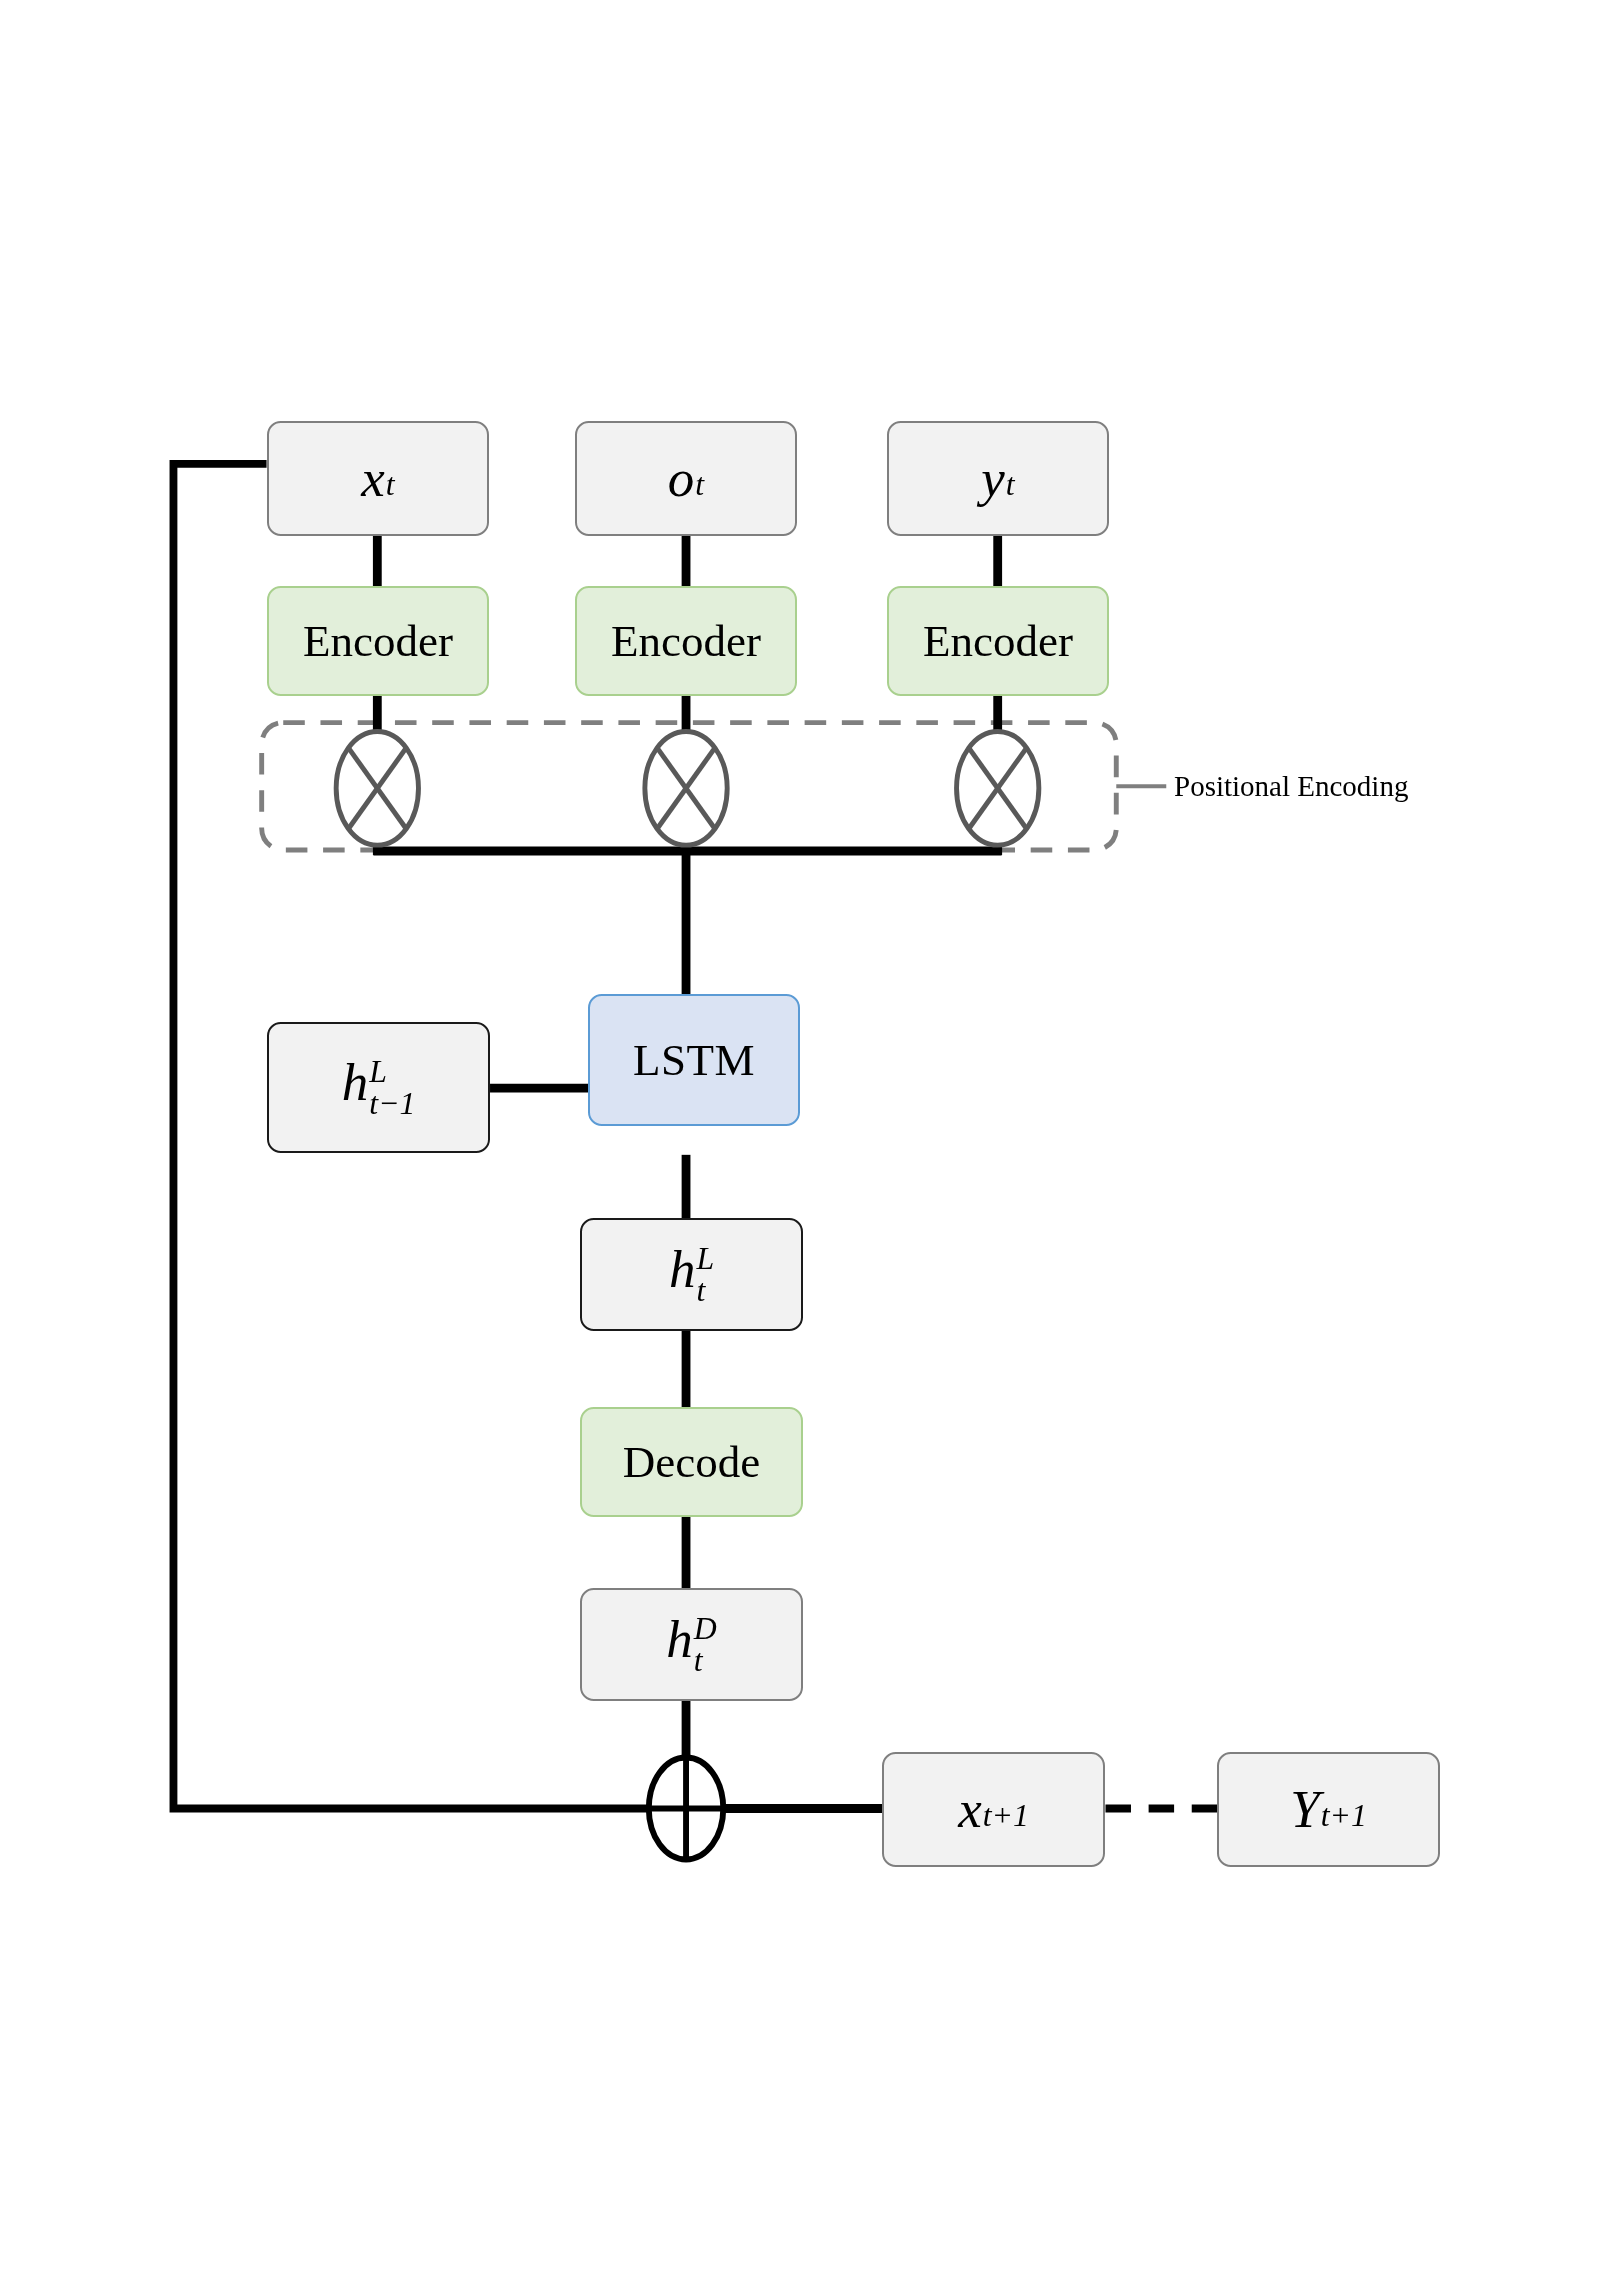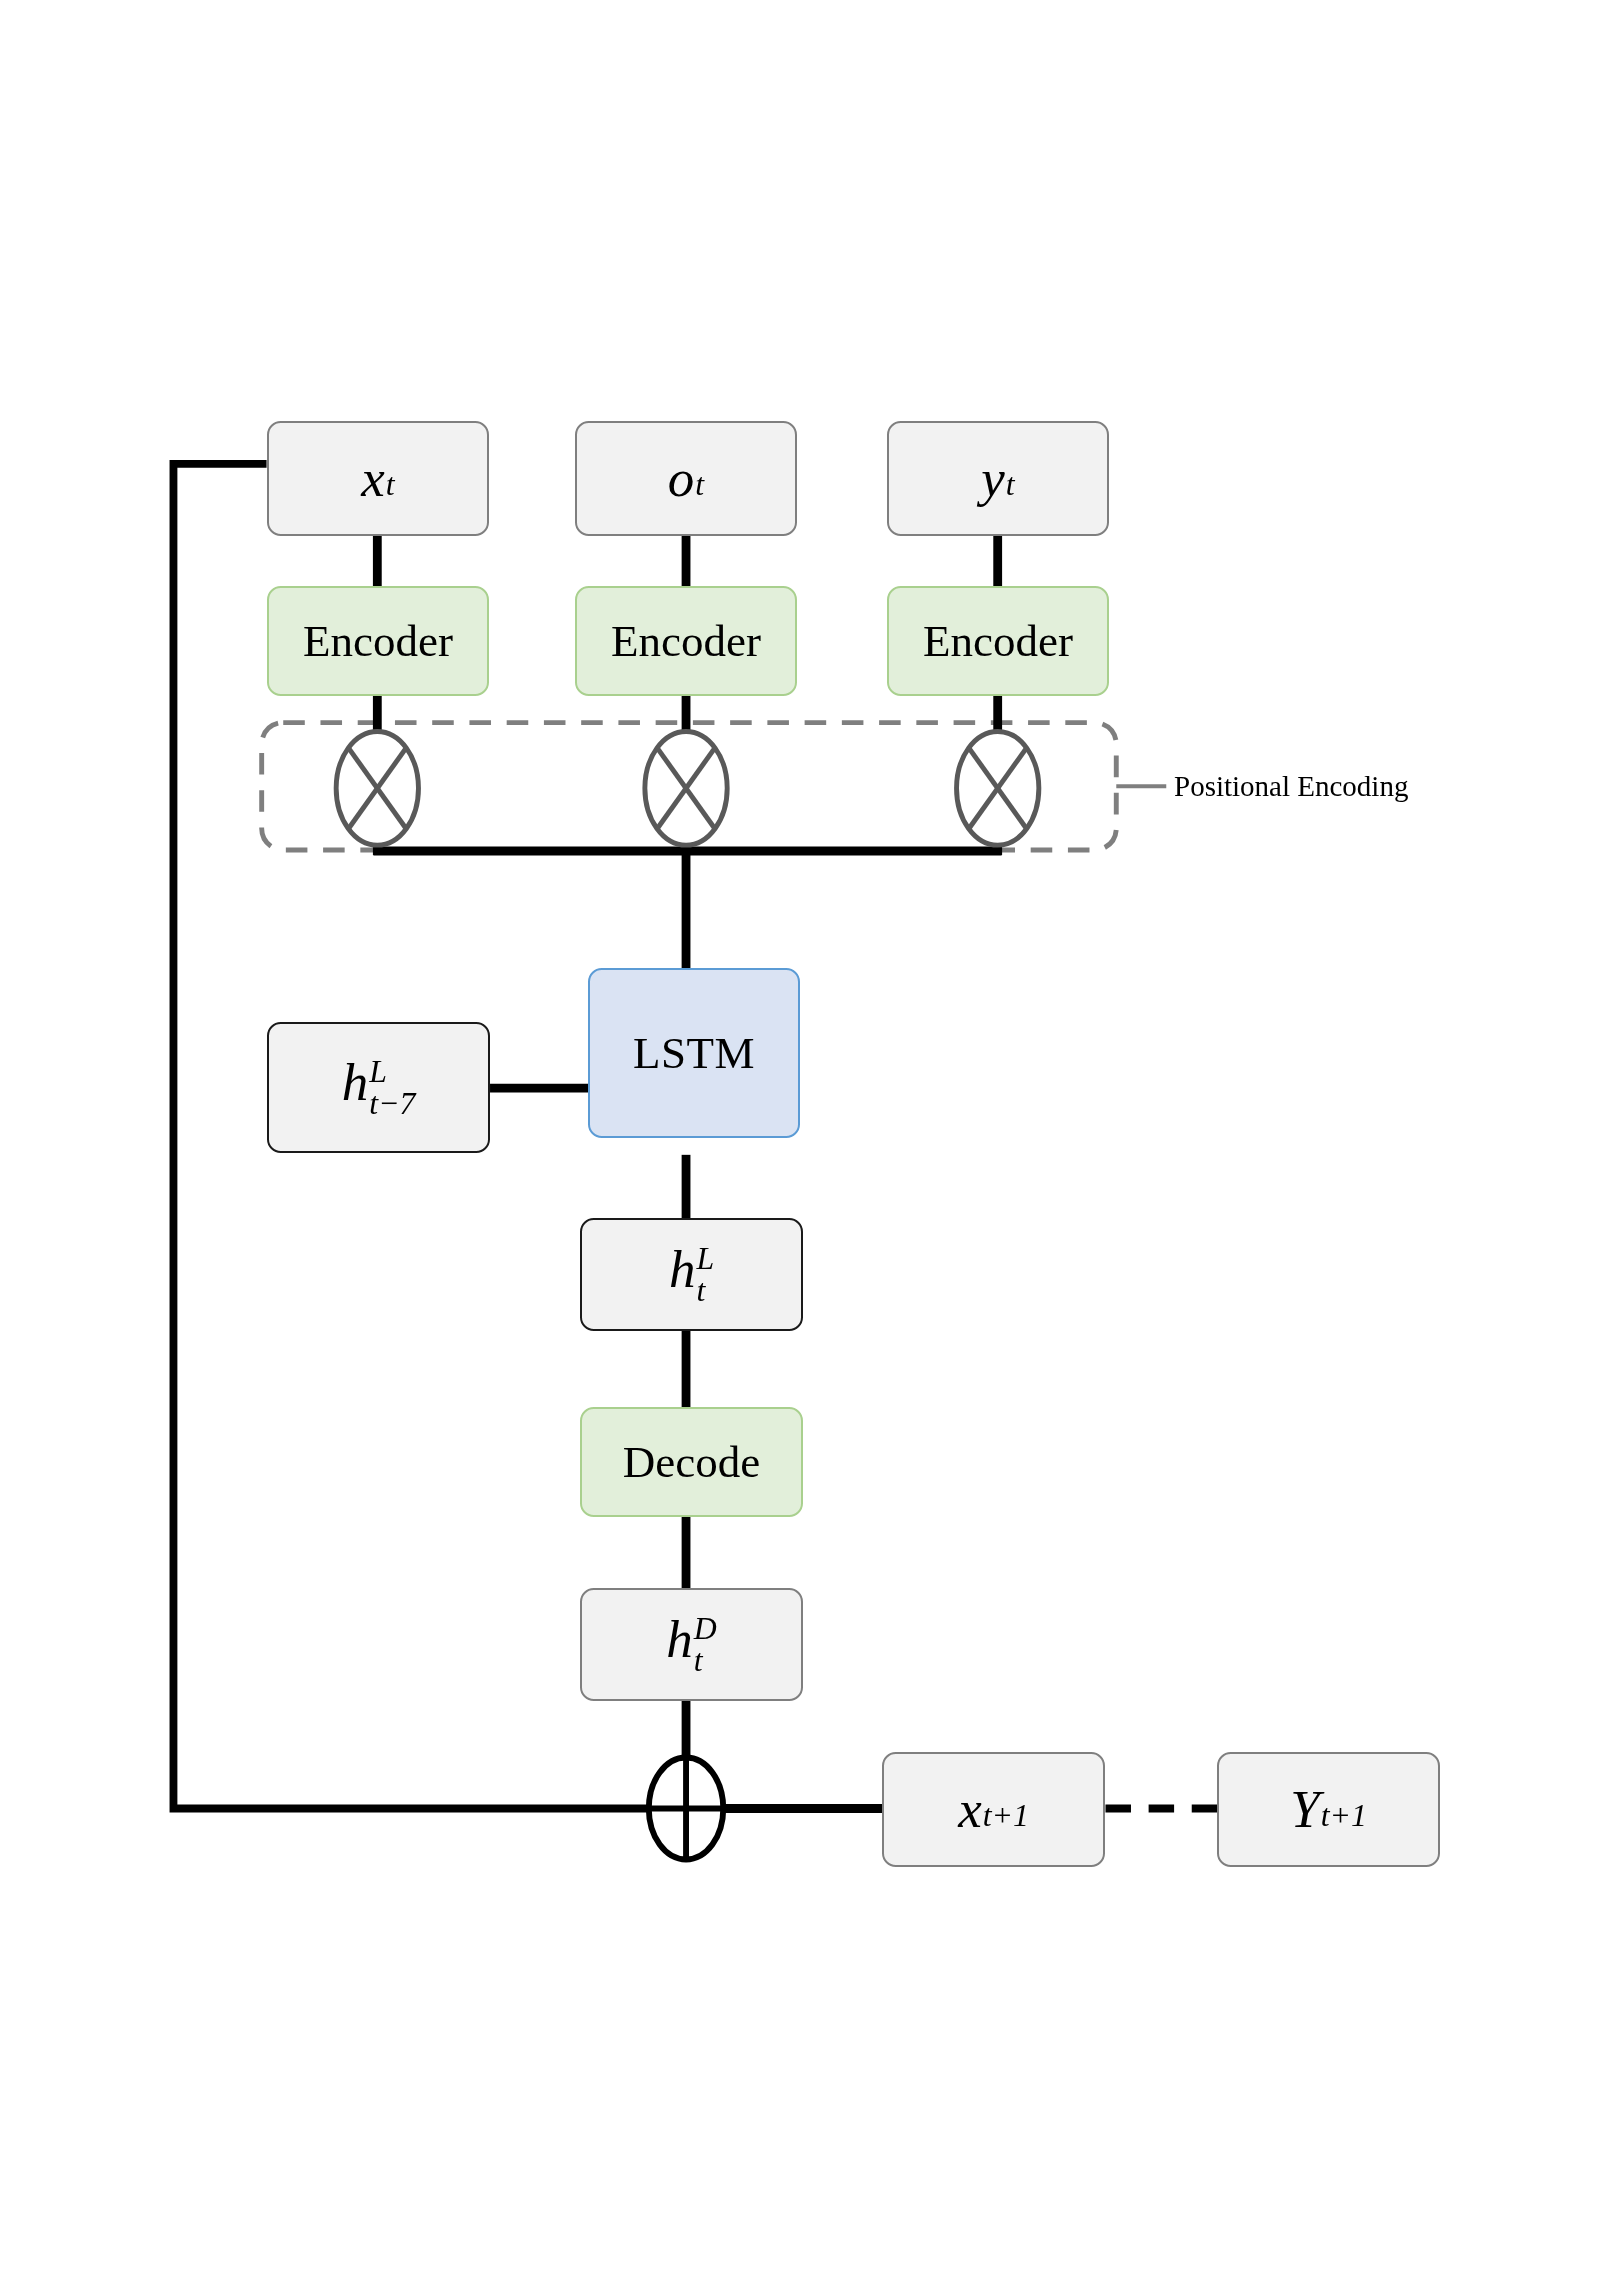--- a/index.html
+++ b/index.html
@@ -198,26 +198,26 @@
   <div class="node node-green" style="left:887px; top:586px; width:222px; height:110px;">
     <span class="word">Encoder</span>
   </div>
 
   <div class="pe-label" style="left:1174px; top:770px;text-align:right;">Positional Encoding</div>
 
   <div class="node node-grey-dark" style="left:267px; top:1022px; width:223px; height:131px;">
     <span class="math">
       <span>h</span><span class="supsub">
           <span class="s-up">L</span>
-          <span class="s-dn">t−7</span>
-        </span>
-    </span>
-  </div>
-
-  <div class="node node-blue" style="left:588px; top:968px; width:212px; height:170px;">
+          <span class="s-dn">t−1</span>
+        </span>
+    </span>
+  </div>
+
+  <div class="node node-blue" style="left:588px; top:994px; width:212px; height:132px;">
     <span class="lstm-word">LSTM</span>
   </div>
 
   <div class="node node-grey-dark" style="left:580px; top:1218px; width:223px; height:113px;">
     <span class="math">
       <span>h</span><span class="supsub">
           <span class="s-up">L</span>
           <span class="s-dn">t</span>
         </span>
     </span>

